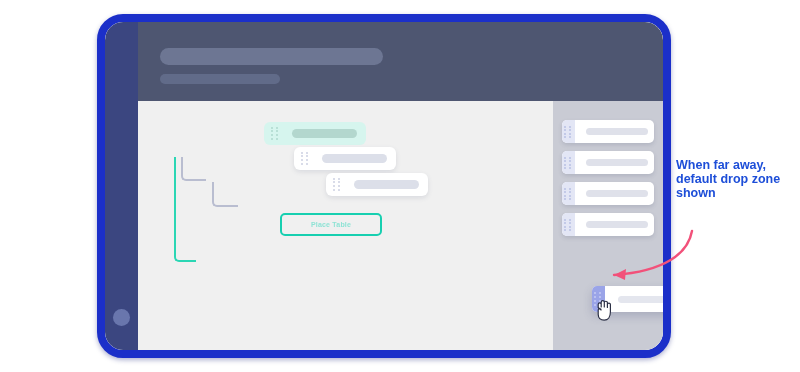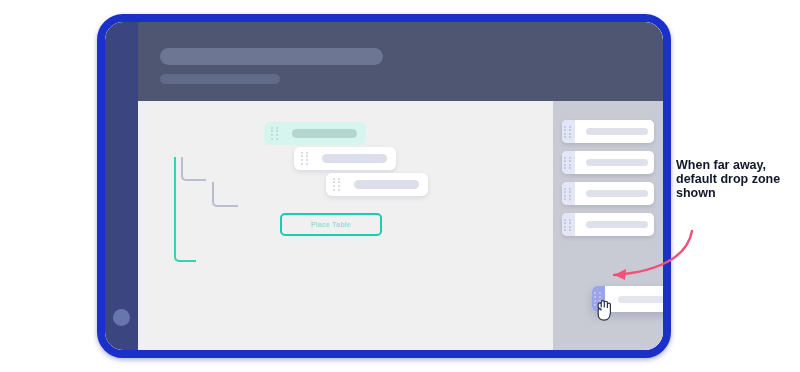--- a/index.html
+++ b/index.html
@@ -236,21 +236,21 @@
     left: 489px; top: 276px;
     width: 22px; height: 24px;
     z-index: 40;
   }
 
   
   .annot {
     position: absolute;
     left: 676px; top: 158px;
     width: 114px;
-    color: #0f172a;
+    color: #1d4ed8;
     font-size: 12.5px;
     font-weight: bold;
     line-height: 14px;
     z-index: 50;
   }
   .annot-arrow {
     position: absolute;
     left: 596px; top: 225px;
     width: 110px; height: 70px;
     z-index: 45;

